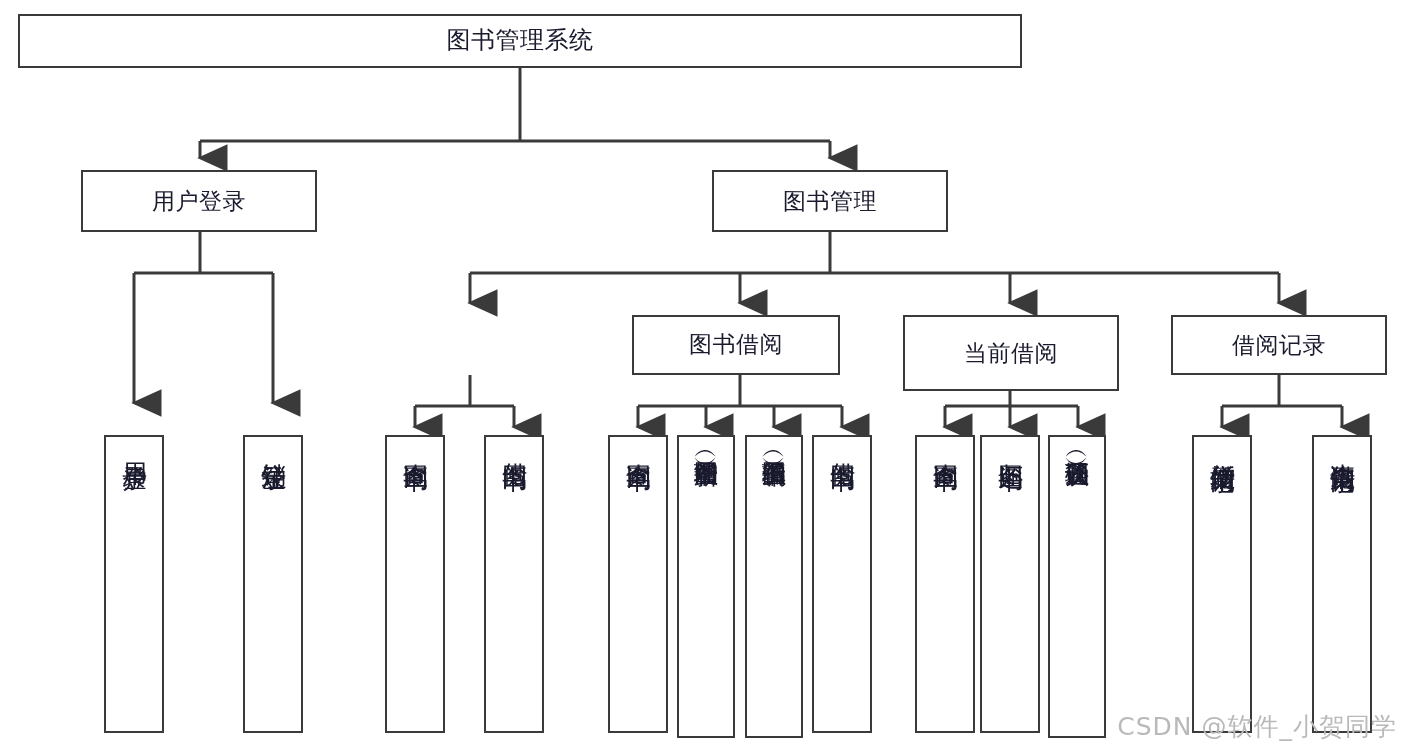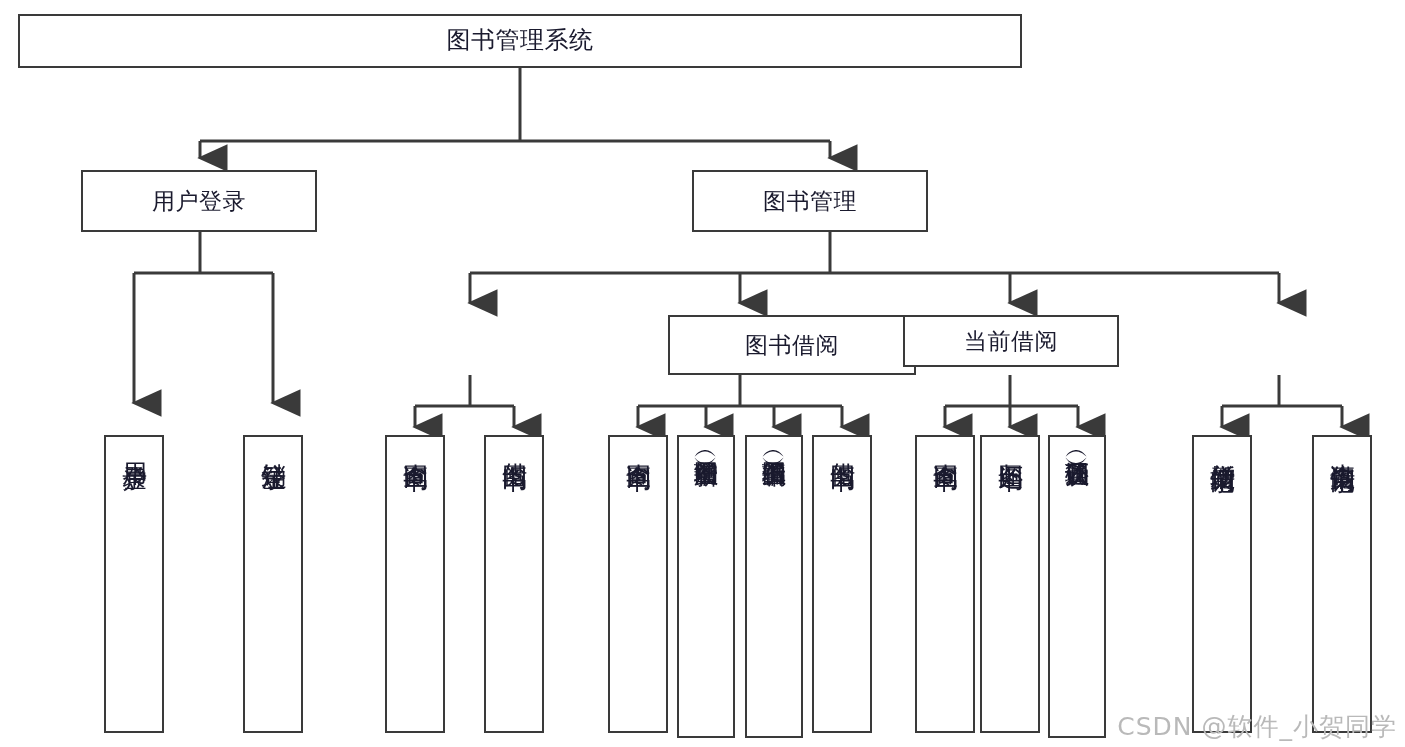--- a/index.html
+++ b/index.html
@@ -134,29 +134,32 @@
     </g>
   </svg>
 
   <div class="node h root" style="left:18px; top:14px; width:1004px; height:54px;">
     <span class="lbl">图书管理系统</span>
   </div>
 
   <div class="node h" style="left:81px; top:170px; width:236px; height:62px;">
     <span class="lbl">用户登录</span>
   </div>
-  <div class="node h" style="left:692px; top:170px; width:236px; height:62px;">
+  <div class="node h" style="left:712px; top:170px; width:236px; height:62px;">
     <span class="lbl">图书管理</span>
   </div>
 
-  <div class="node h" style="left:668px; top:315px; width:248px; height:60px;">
+  <div class="node h" style="left:632px; top:315px; width:208px; height:60px;font-family:Liberation Serif, serif;">
     <span class="lbl">图书借阅</span>
   </div>
-  <div class="node h" style="left:903px; top:315px; width:216px; height:52px;">
+  <div class="node h" style="left:903px; top:315px; width:216px; height:76px;">
     <span class="lbl">当前借阅</span>
+  </div>
+  <div class="node h" style="left:1171px; top:315px; width:216px; height:60px;">
+    <span class="lbl">借阅记录</span>
   </div>
 
   <div class="node v" style="left:104px; top:435px; width:60px; height:298px;">
     <span class="lbl">用户登录</span>
   </div>
   <div class="node v" style="left:243px; top:435px; width:60px; height:298px;">
     <span class="lbl">注销登录</span>
   </div>
 
   <div class="node v" style="left:385px; top:435px; width:60px; height:298px;">

